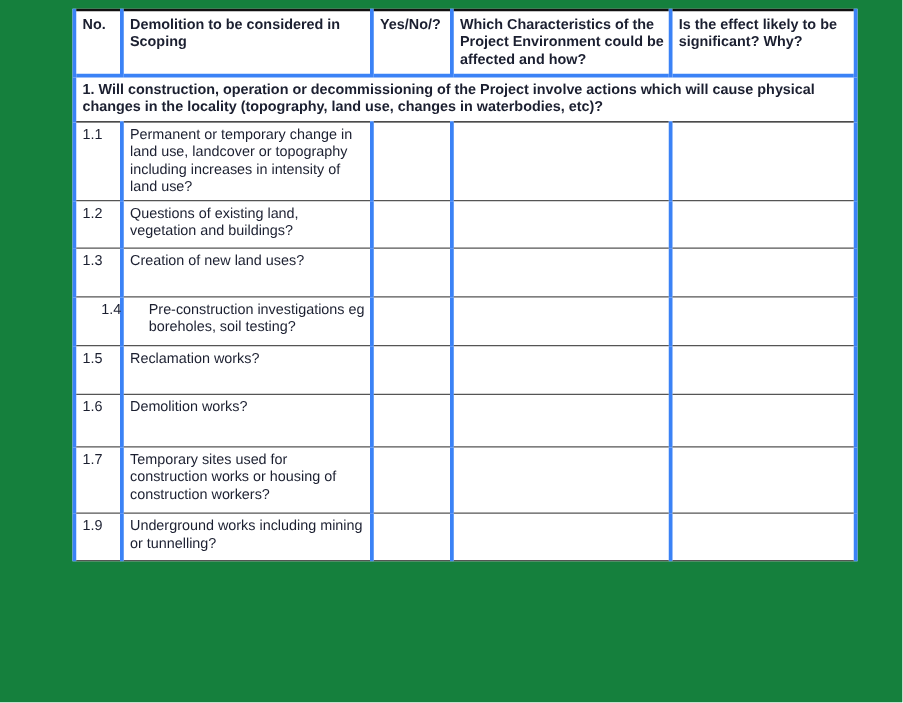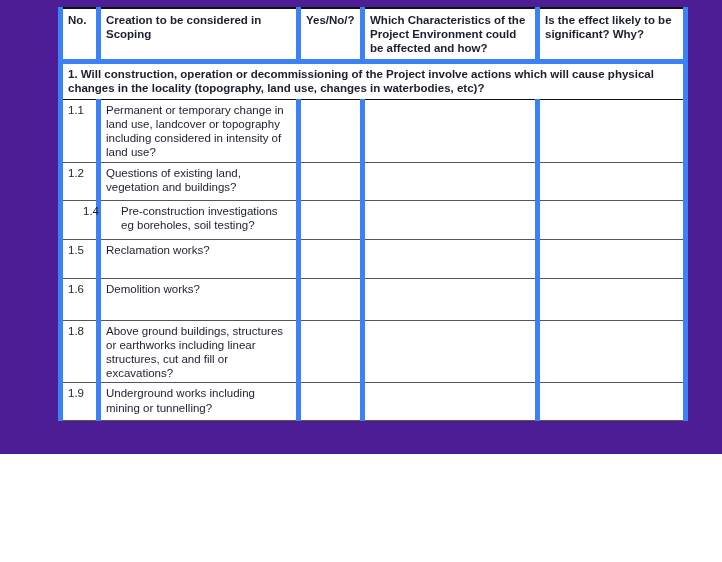--- a/index.html
+++ b/index.html
@@ -11,22 +11,22 @@
   body {
     width: 722px;
     height: 562px;
     overflow: hidden;
     font-family: "Liberation Sans", sans-serif;
     color: #1b1f30;
   }
   #page {
     position: relative;
     width: 722px;
-    height: 454px;
-    background: #4c1d95;
+    height: 562px;
+    background: #15803d;
   }
   #table-wrap {
     position: absolute;
     left: 58px;
     top: 7px;
     width: 625px;
   }
   table.scoping-table {
     border-collapse: collapse;
     table-layout: fixed;
@@ -34,21 +34,21 @@
     background: #ffffff;
   }
   table.scoping-table col.c-no      { width: 38px; }
   table.scoping-table col.c-q       { width: 200px; }
   table.scoping-table col.c-yn      { width: 64px; }
   table.scoping-table col.c-char    { width: 175px; }
   table.scoping-table col.c-eff     { width: 148px; }
 
   table.scoping-table td,
   table.scoping-table th {
-    border: 5px solid #3b82f6;
+    border: 3px solid #3b82f6;
     vertical-align: top;
     padding: 3px 4px 2px 5px;
     font-size: 11.5px;
     line-height: 14.2px;
     text-align: left;
     color: #1b1f30;
     background: #ffffff;
     word-wrap: break-word;
     overflow-wrap: break-word;
   }
@@ -93,47 +93,54 @@
       <colgroup>
         <col class="c-no">
         <col class="c-q">
         <col class="c-yn">
         <col class="c-char">
         <col class="c-eff">
       </colgroup>
       <thead>
         <tr class="r-h1">
           <th>No.</th>
-          <th>Creation to be considered in Scoping</th>
+          <th>Demolition to be considered in Scoping</th>
           <th>Yes/No/?</th>
           <th>Which Characteristics of the Project Environment could be affected and how?</th>
           <th>Is the effect likely to be significant?  Why?</th>
         </tr>
       </thead>
       <tbody>
         <tr class="section-row r-sec">
           <td colspan="5">1. Will construction, operation or decommissioning of the Project involve actions which will cause physical changes in the locality (topography, land use, changes in waterbodies, etc)?</td>
         </tr>
 
         <tr class="data-row r-1-1">
           <td class="no-cell">1.1</td>
-          <td>Permanent or temporary change in land use, landcover or topography including considered in intensity of land use?</td>
+          <td>Permanent or temporary change in land use, landcover or topography including increases in intensity of land use?</td>
           <td></td>
           <td></td>
           <td></td>
         </tr>
 
         <tr class="data-row r-1-2">
           <td class="no-cell">1.2</td>
           <td>Questions of existing land, vegetation and buildings?</td>
           <td></td>
           <td></td>
           <td></td>
         </tr>
 
+        <tr class="data-row r-1-3">
+          <td class="no-cell">1.3</td>
+          <td>Creation of new land uses?</td>
+          <td></td>
+          <td></td>
+          <td></td>
+        </tr>
 
         <tr class="data-row r-1-4">
           <td class="no-cell">1.4</td>
           <td>Pre-construction investigations eg boreholes, soil testing?</td>
           <td></td>
           <td></td>
           <td></td>
         </tr>
 
         <tr class="data-row r-1-5">
@@ -145,28 +152,28 @@
         </tr>
 
         <tr class="data-row r-1-6">
           <td class="no-cell">1.6</td>
           <td>Demolition works?</td>
           <td></td>
           <td></td>
           <td></td>
         </tr>
 
-
-        <tr class="data-row r-1-8">
-          <td class="no-cell">1.8</td>
-          <td>Above ground buildings, structures or earthworks including linear structures, cut and fill or excavations?</td>
+        <tr class="data-row r-1-7">
+          <td class="no-cell">1.7</td>
+          <td>Temporary sites used for construction works or housing of construction workers?</td>
           <td></td>
           <td></td>
           <td></td>
         </tr>
+
 
         <tr class="data-row r-1-9">
           <td class="no-cell">1.9</td>
           <td>Underground works including mining or tunnelling?</td>
           <td></td>
           <td></td>
           <td></td>
         </tr>
 
       </tbody>

